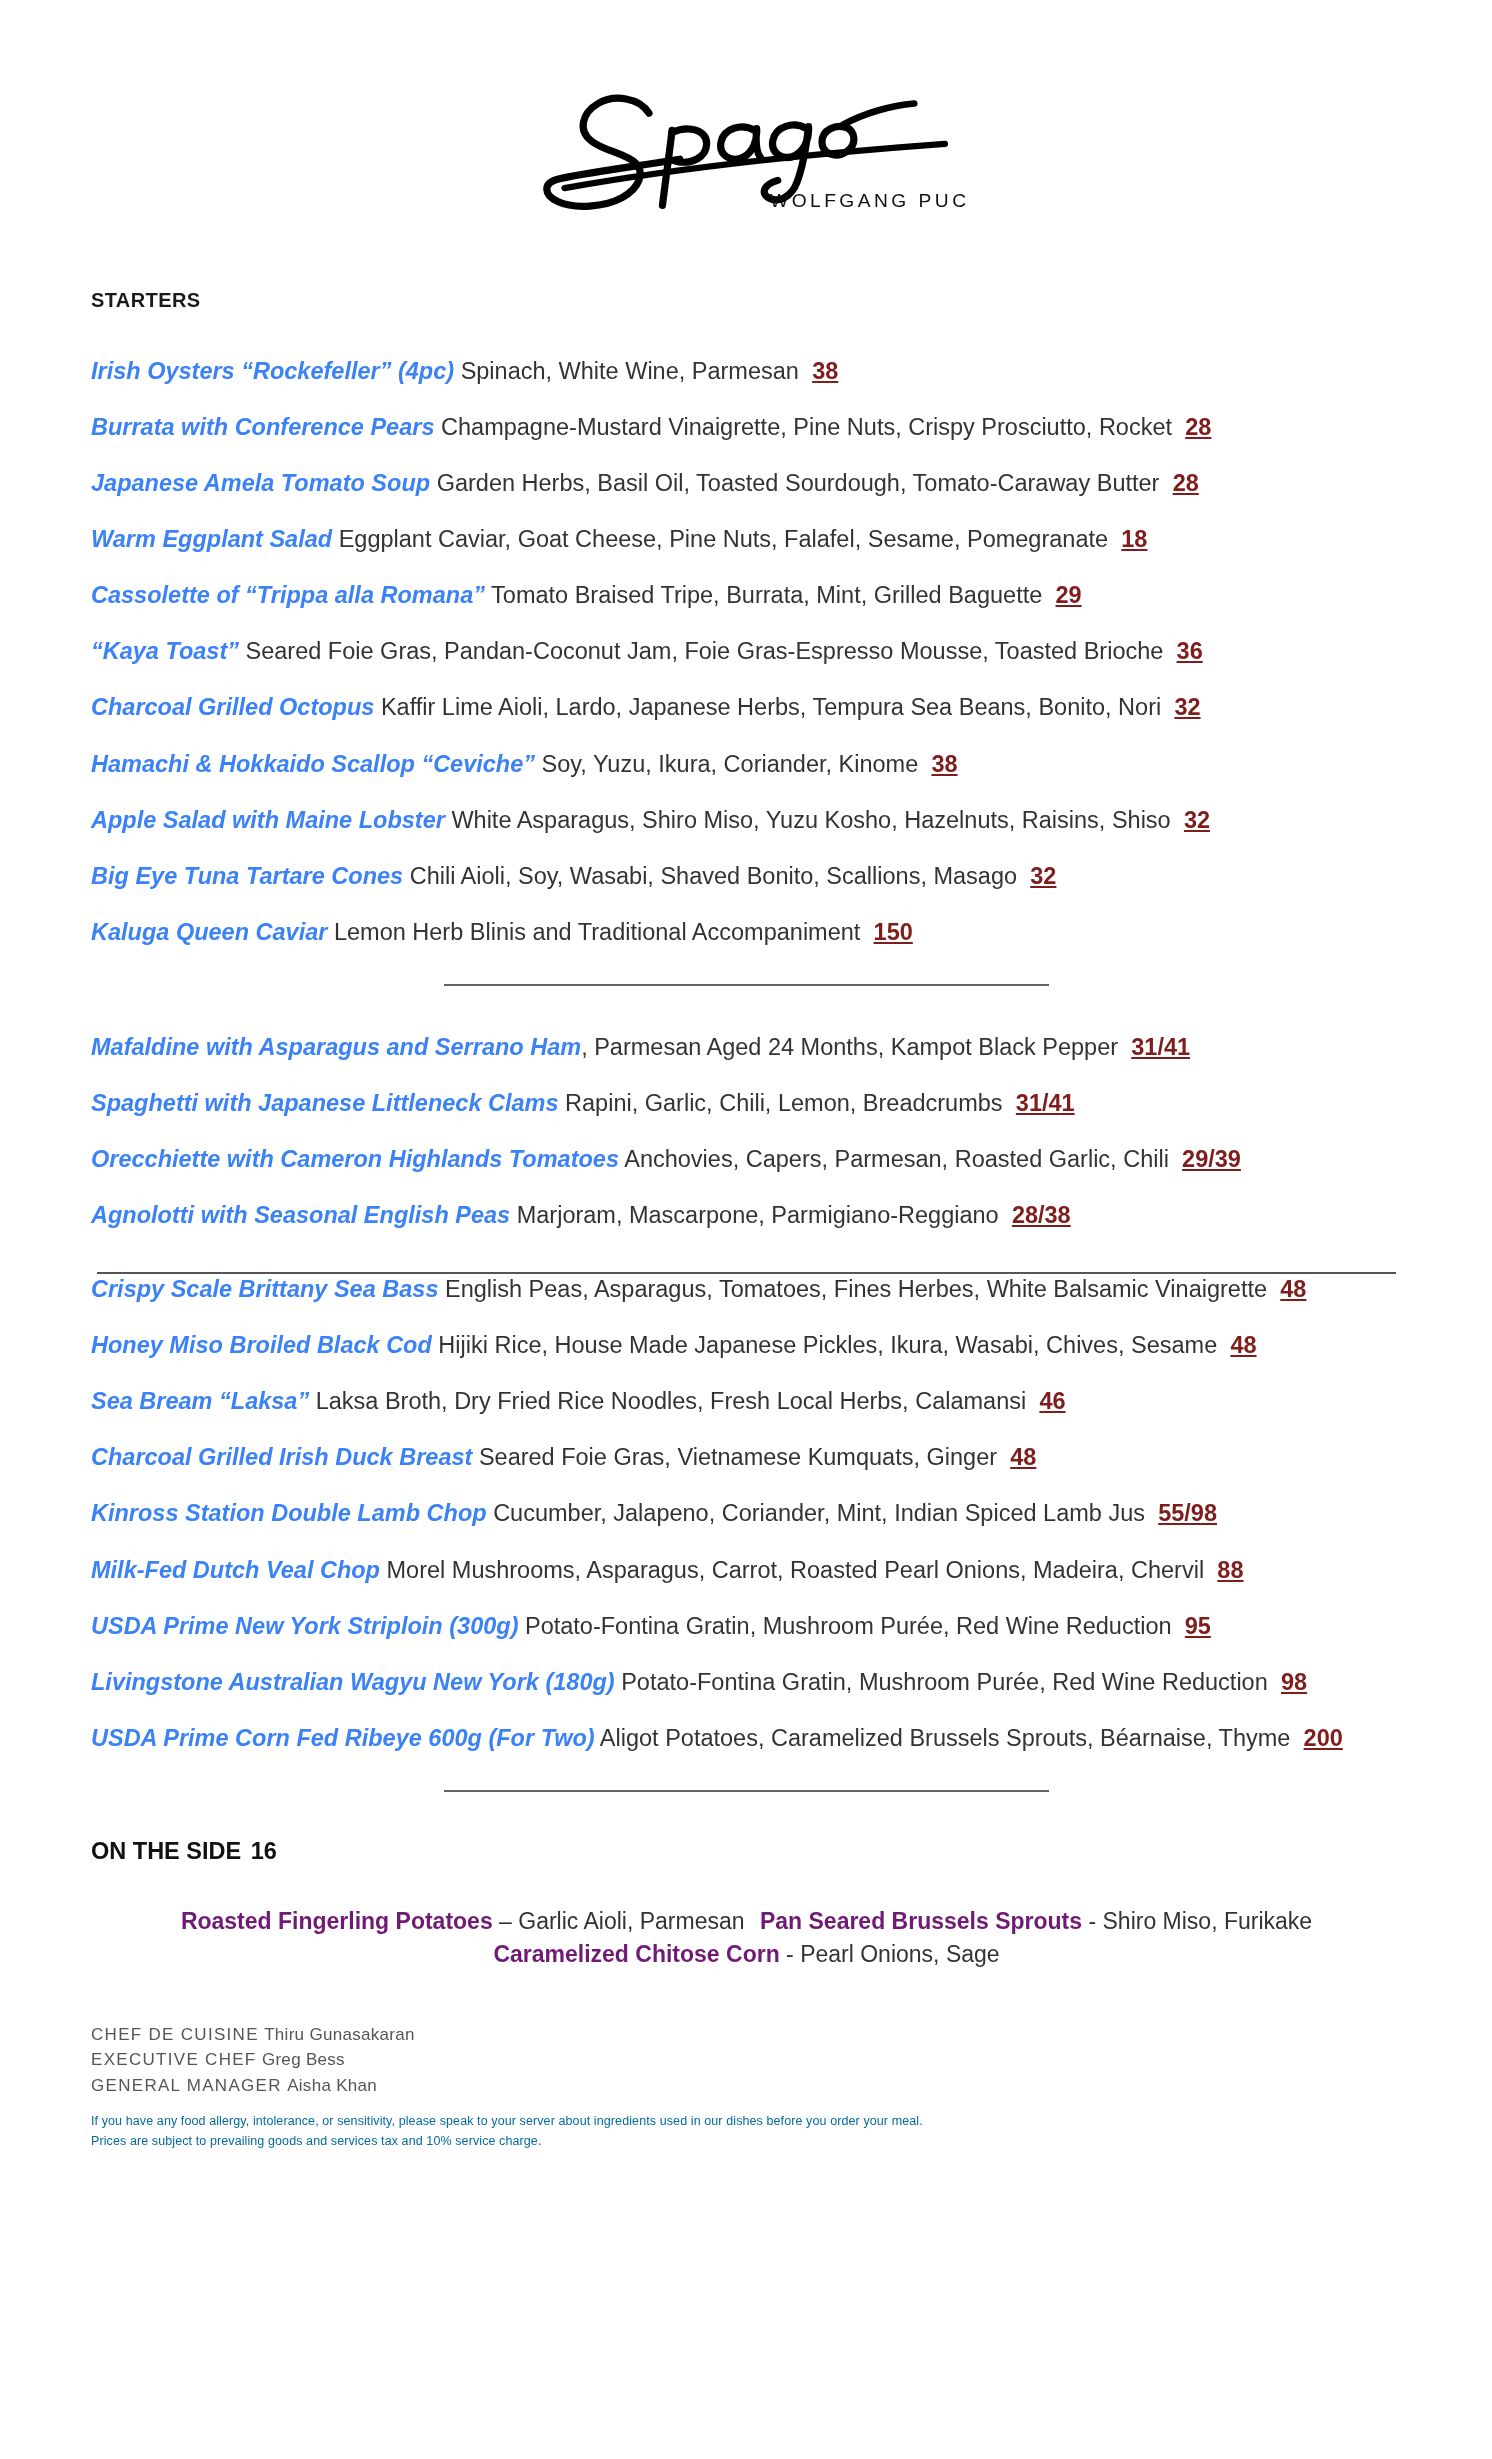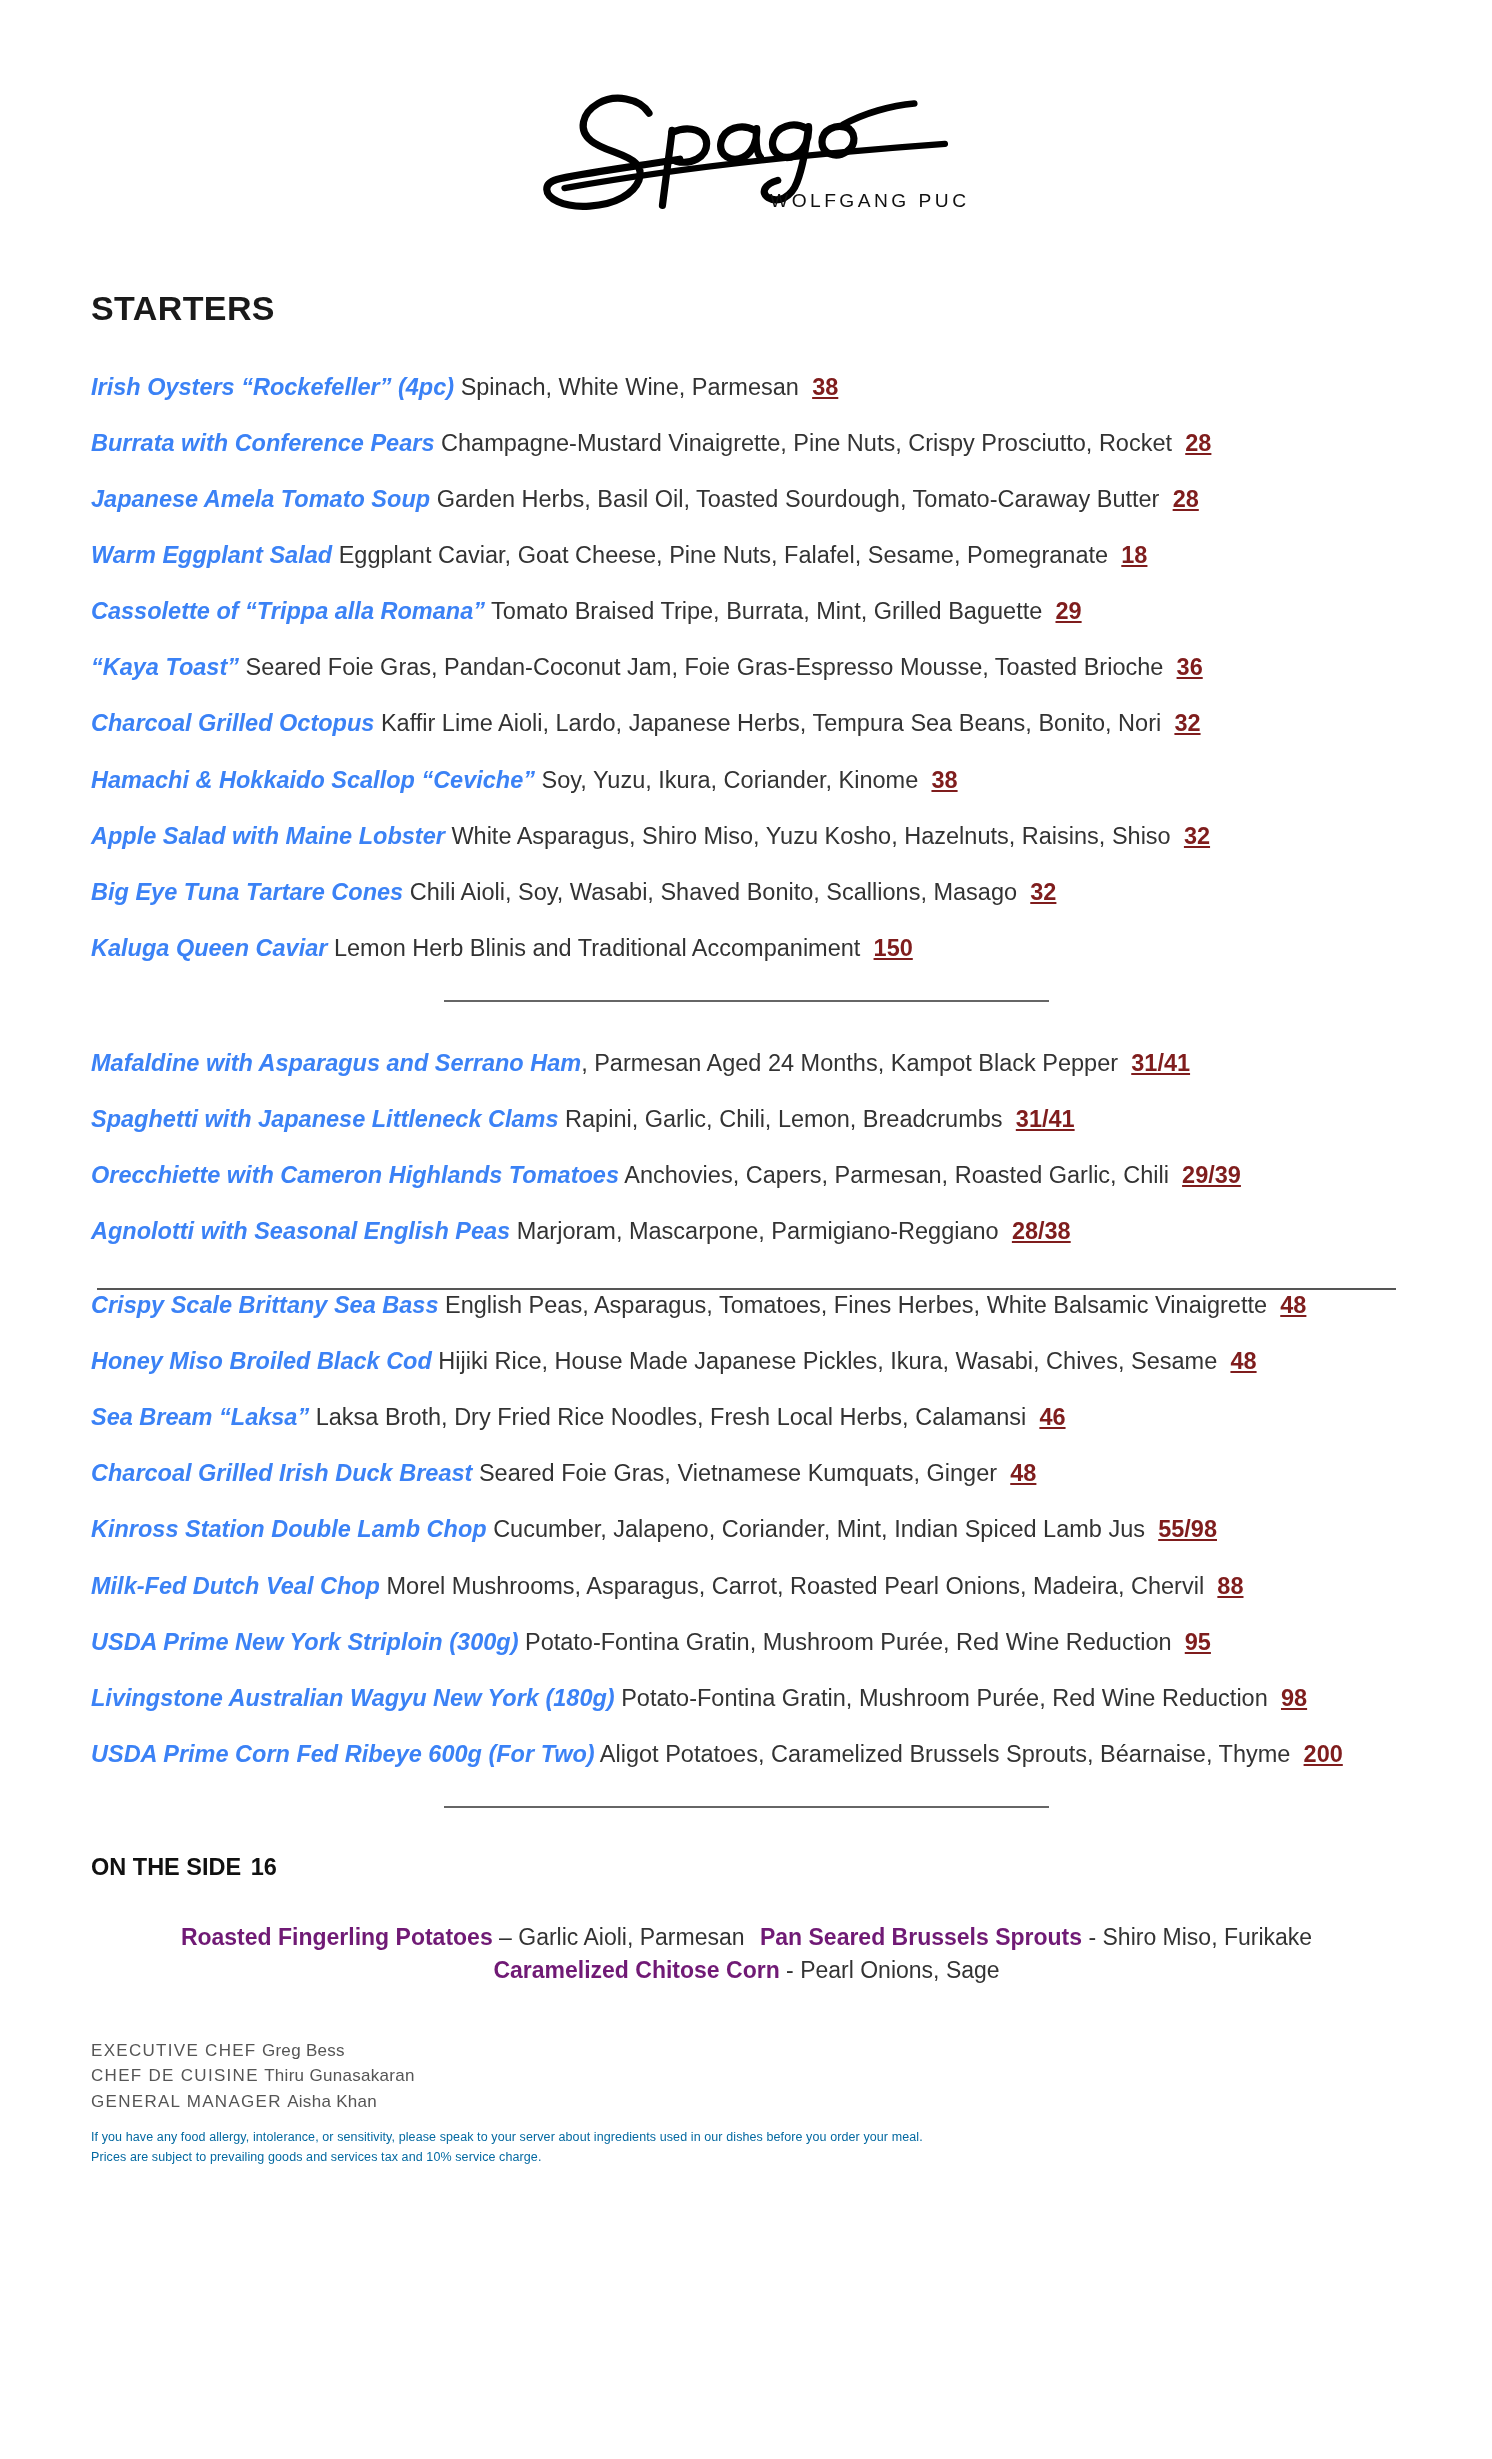--- a/index.html
+++ b/index.html
@@ -29,21 +29,21 @@
     text-align: center;
     margin-bottom: 71px;
   }
   .logo-svg {
     display: block;
     margin: 0 auto;
   }
 
   
   .section-heading {
-    font-size: 34px;
+    font-size: 20px;
     font-weight: bold;
     letter-spacing: 0.4px;
     color: #1a1a1a;
     margin: 4px 0 44px 0;
   }
   .section-heading.mains {
     margin-top: 54px;
     margin-bottom: 63px;
   }
 
@@ -326,26 +326,26 @@
     </div>
     <div class="side-line">
       <span><span class="dish">Caramelized Chitose Corn</span>
         <span class="sep">-</span>
         <span class="desc">Pearl Onions, Sage</span></span>
     </div>
   </div>
 
   <div class="footer">
     <div class="credit">
+      <span class="role">CHEF DE CUISINE</span>
+      <span class="name">Thiru Gunasakaran</span>
+    </div>
+    <div class="credit">
       <span class="role">EXECUTIVE  CHEF</span>
       <span class="name">Greg  Bess</span>
-    </div>
-    <div class="credit">
-      <span class="role">CHEF DE CUISINE</span>
-      <span class="name">Thiru Gunasakaran</span>
     </div>
     <div class="credit">
       <span class="role">GENERAL  MANAGER</span>
       <span class="name">Aisha Khan</span>
     </div>
 
     <div class="disclaimer">
       <div class="disclaimer-line">If you have any food allergy, intolerance, or sensitivity, please speak to your server about ingredients used in our dishes before you order your meal.</div>
       <div class="disclaimer-line">Prices are subject to prevailing goods and services tax and 10% service charge.</div>
     </div>

